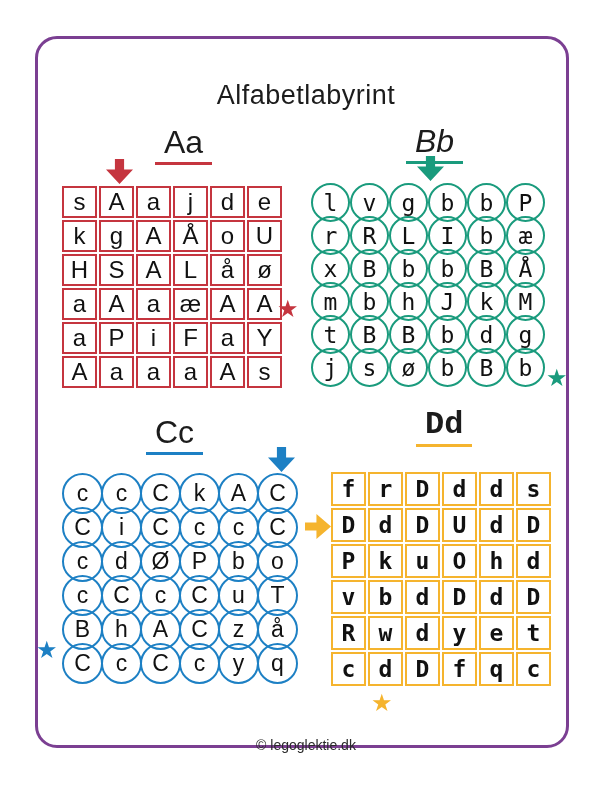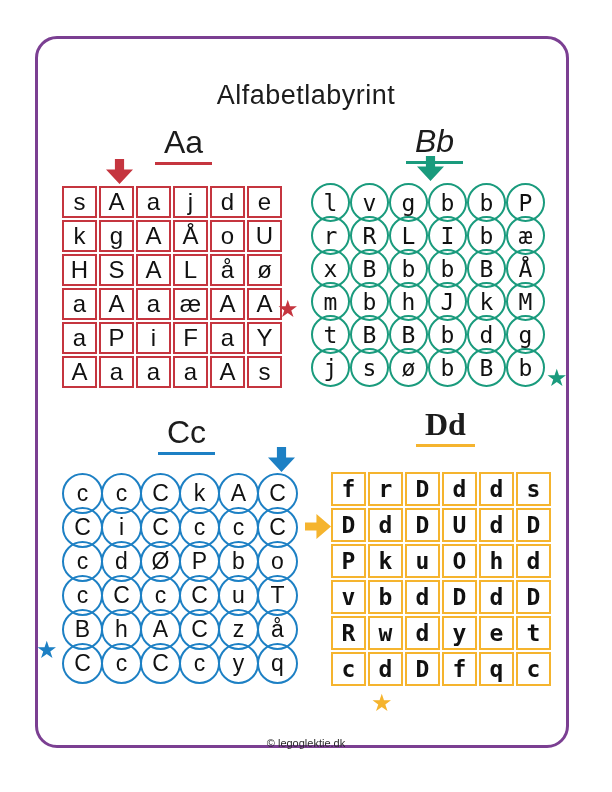--- a/index.html
+++ b/index.html
@@ -23,22 +23,22 @@
     letter-spacing: 0.5px;
   }
   .heading {
     position: absolute;
     font-size: 32px; color: #1c1c1c;
     padding: 0 9px 1px 9px;
     border-bottom: 3px solid var(--c, #000);
   }
   .heading-a { left: 155px; top: 124px; }
   .heading-b { left: 406px; top: 123px; font-style: italic; }
-  .heading-c { left: 158px; top: 414px; }
-  .heading-d { left: 416px; top: 406px; font-family: Liberation Serif, serif; font-weight: 700; }
+  .heading-c { left: 146px; top: 414px; }
+  .heading-d { left: 416px; top: 406px; font-family: Liberation Mono, monospace; font-weight: 700; }
 
   .arrow-down {
     position: absolute; width: 27px; height: 25px;
     background: var(--c, #000);
     -webkit-clip-path: polygon(33% 0, 67% 0, 67% 42%, 100% 42%, 50% 100%, 0 42%, 33% 42%);
     clip-path: polygon(33% 0, 67% 0, 67% 42%, 100% 42%, 50% 100%, 0 42%, 33% 42%);
   }
   .arrow-right {
     position: absolute; width: 26px; height: 25px;
     background: var(--c, #000);
@@ -98,21 +98,21 @@
     position: absolute; font-size: 24px; line-height: 1;
     color: var(--c, #000);
   }
   .star-a { left: 277px; top: 297px; }
   .star-b { left: 546px; top: 366px; }
   .star-c { left: 36px;  top: 638px; }
   .star-d { left: 371px; top: 691px; }
 
   .footer {
     position: absolute; top: 737px; left: 0; width: 612px;
-    text-align: center; font-size: 11px; color: #2b2b2b;
+    text-align: center; font-size: 14px; color: #2b2b2b;
   }
 </style>
 </head>
 <body>
 
 <div class="sheet">
 
   <div class="page-border" style="--c: #7b3f92;"></div>
 
   <div class="title">Alfabetlabyrint</div>

